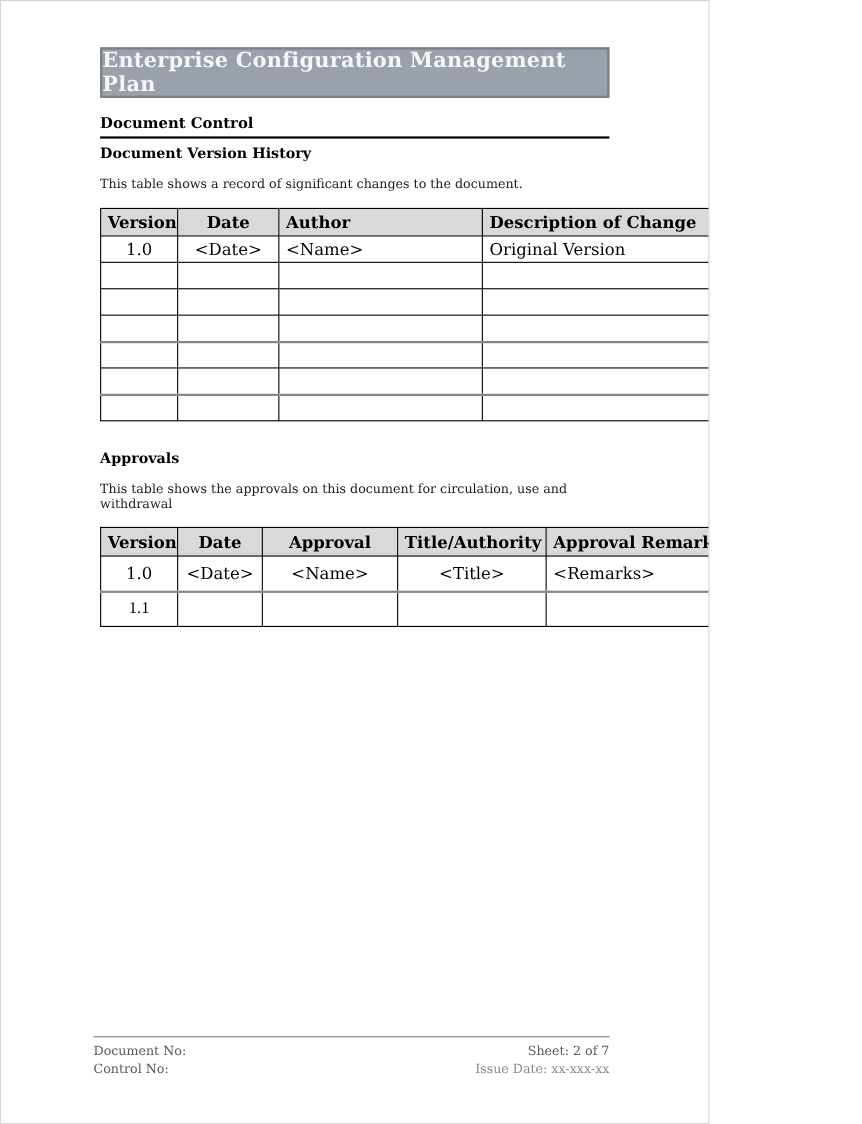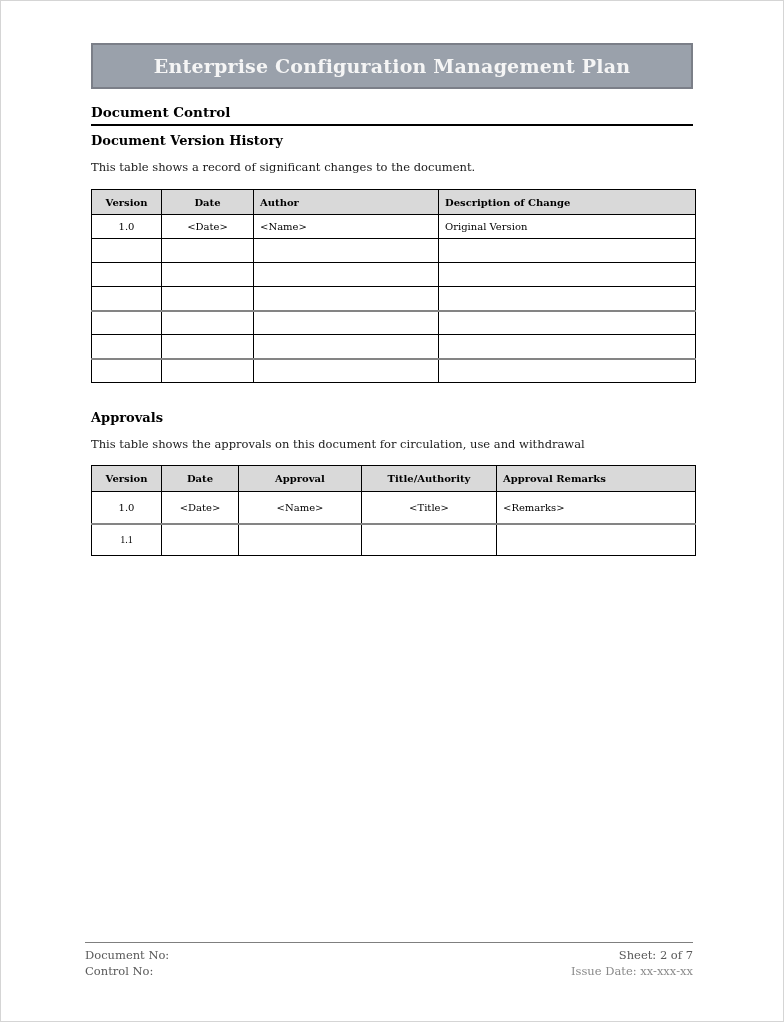--- a/index.html
+++ b/index.html
@@ -1,19 +1,19 @@
 <!DOCTYPE html>
 <html><head>
 <meta charset="utf-8">
 <style>
   * { margin: 0; padding: 0; box-sizing: border-box; }
   html, body { background: #ffffff; }
   .page {
     position: relative;
-    width: 784px;
+    width: 645px;
     height: 1022px;
     background: #ffffff;
     border: 1px solid #d5d5d5;
     font-family: "DejaVu Serif", "Liberation Serif", serif;
     color: #000000;
     overflow: hidden;
   }
   .content { padding: 0 90px; }
 
   .title-banner {
@@ -45,21 +45,21 @@
 
   table {
     border-collapse: collapse;
     width: 604px;
     table-layout: fixed;
   }
   #version-table { margin-top: 15px; }
   #approvals-table { margin-top: 14px; }
   th, td {
     border: 1px solid #000000;
-    font-size: 10px;
+    font-size: 15px;
     padding: 2px 6px;
     overflow: hidden;
     white-space: nowrap;
   }
   th {
     background: #d9d9d9;
     font-weight: bold;
   }
   #version-table th { height: 25px; }
   #version-table td { height: 24px; }

